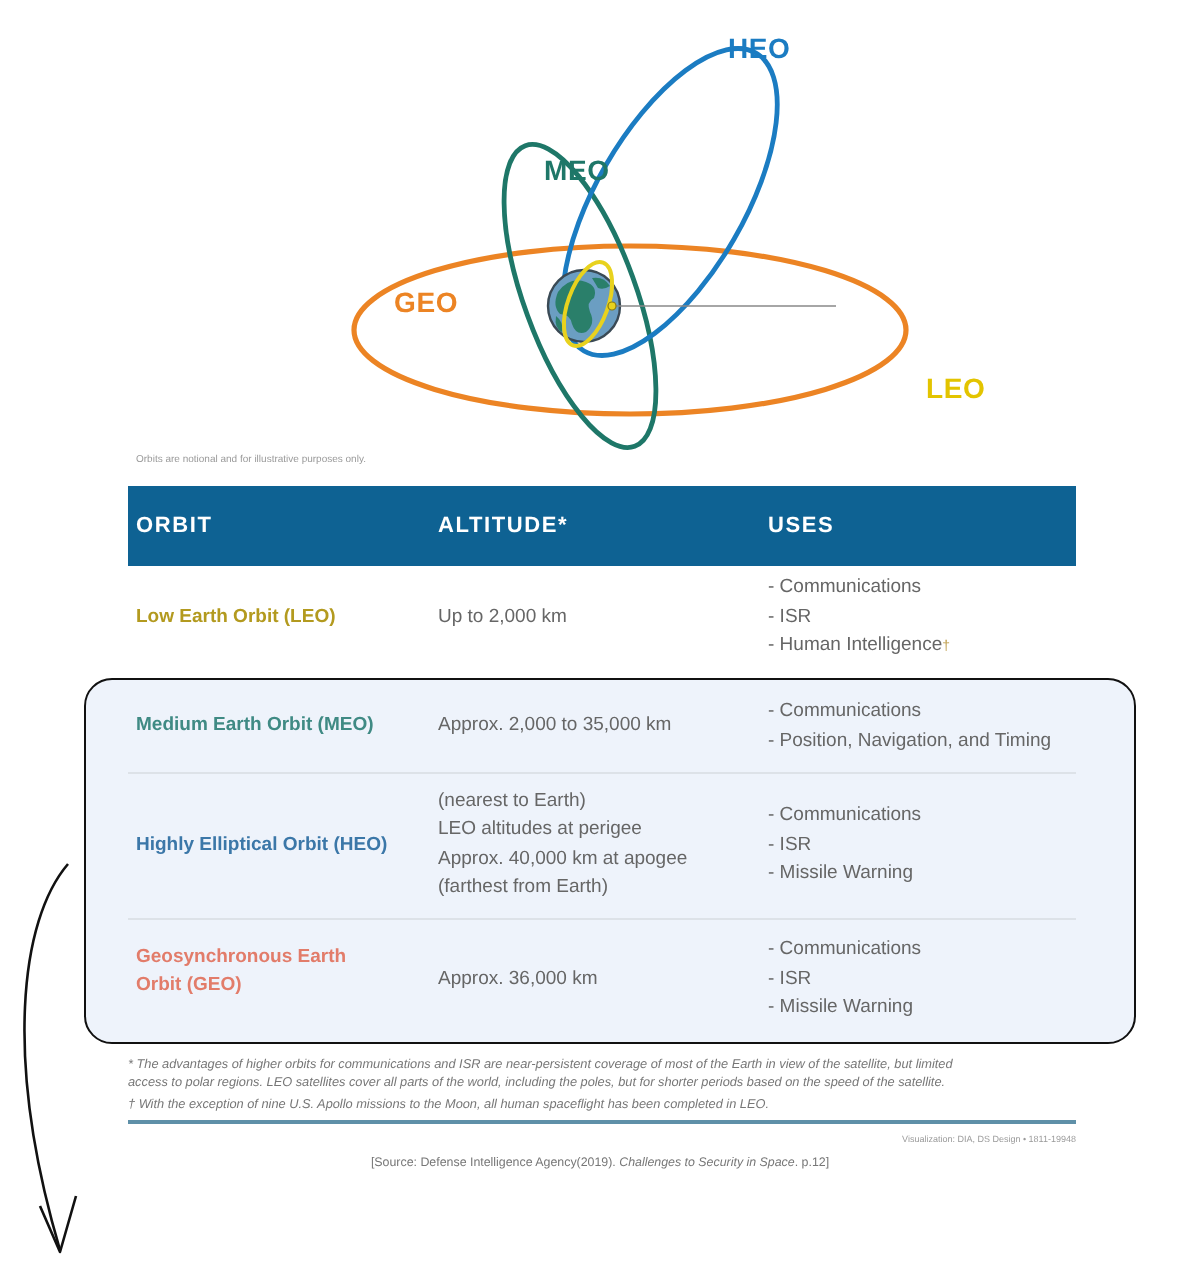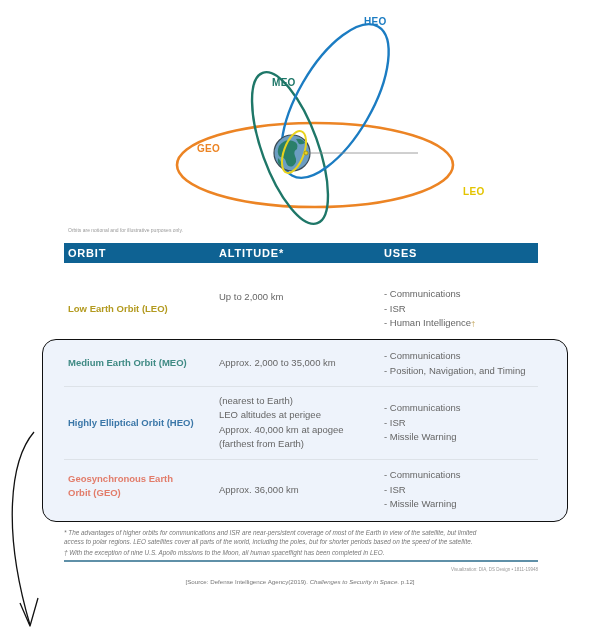--- a/index.html
+++ b/index.html
@@ -1,24 +1,24 @@
 <!DOCTYPE html>
 <html><head>
 <meta charset="utf-8">
 <style>
   * { box-sizing: border-box; margin: 0; padding: 0; }
   html, body { width: 600px; height: 639px; background: #ffffff; overflow: hidden; }
   body { position: relative; font-family: "Liberation Sans", "DejaVu Sans", sans-serif; color: #555; }
 
   .diagram { position: absolute; left: 0; top: 0; width: 600px; height: 235px; }
   .diagram svg { position: absolute; left: 0; top: 0; }
-  .orbit-label { position: absolute; font-size: 10px; font-weight: bold; letter-spacing: 0.3px; padding-left: 40px; }
+  .orbit-label { position: absolute; font-size: 14px; font-weight: bold; letter-spacing: 0.3px; padding-left: 40px; }
   .note { position: absolute; left: 68px; top: 227px; font-size: 5px; color: #9a9a9a; }
 
-  .table-header { position: absolute; left: 64px; top: 243px; width: 474px; height: 20px; background: #0e6293; display: flex; align-items: center; }
+  .table-header { position: absolute; left: 64px; top: 243px; width: 474px; height: 40px; background: #0e6293; display: flex; align-items: center; }
   .th { color: #ffffff; font-weight: bold; font-size: 11px; letter-spacing: 0.8px; position: absolute; }
 
   .row { position: absolute; left: 64px; width: 474px; }
   .cell { position: absolute; font-size: 9.5px; line-height: 14px; color: #666; }
   .orbit-name { font-weight: bold; font-size: 9.5px; }
   .uses-list { list-style: none; }
   .uses-list li { font-size: 9.5px; line-height: 14.5px; color: #666; }
   .dagger { color: #c0a050; font-size: 7px; }
 
   .highlight-box { position: absolute; left: 42px; top: 339px; width: 526px; height: 183px; border: 1.5px solid #111; border-radius: 14px; background: #eef3fb; }
@@ -64,21 +64,21 @@
 <div class="note">Orbits are notional and for illustrative purposes only.</div>
 
 <div class="table-header">
   <span class="th" style="left:4px;">ORBIT</span>
   <span class="th" style="left:155px;text-align:right;">ALTITUDE*</span>
   <span class="th" style="left:320px;">USES</span>
 </div>
 
 <div class="row" style="top:285px; height:50px;">
   <span class="cell orbit-name" style="left:4px; top:17px; color:#b39a1f;">Low Earth Orbit (LEO)</span>
-  <span class="cell" style="left:155px; top:5px;">Up to 2,000 km</span>
+  <span class="cell" style="left:155px; top:17px;">Up to 2,000 km</span>
   <ul class="uses-list cell" style="left:320px; top:2px;">
     <li>- Communications</li>
     <li>- ISR</li>
     <li><span>- Human Intelligence</span><span class="dagger">†</span></li>
   </ul>
 </div>
 
 <div class="highlight-box"></div>
 
 <div class="row" style="top:348px; height:36px;">

